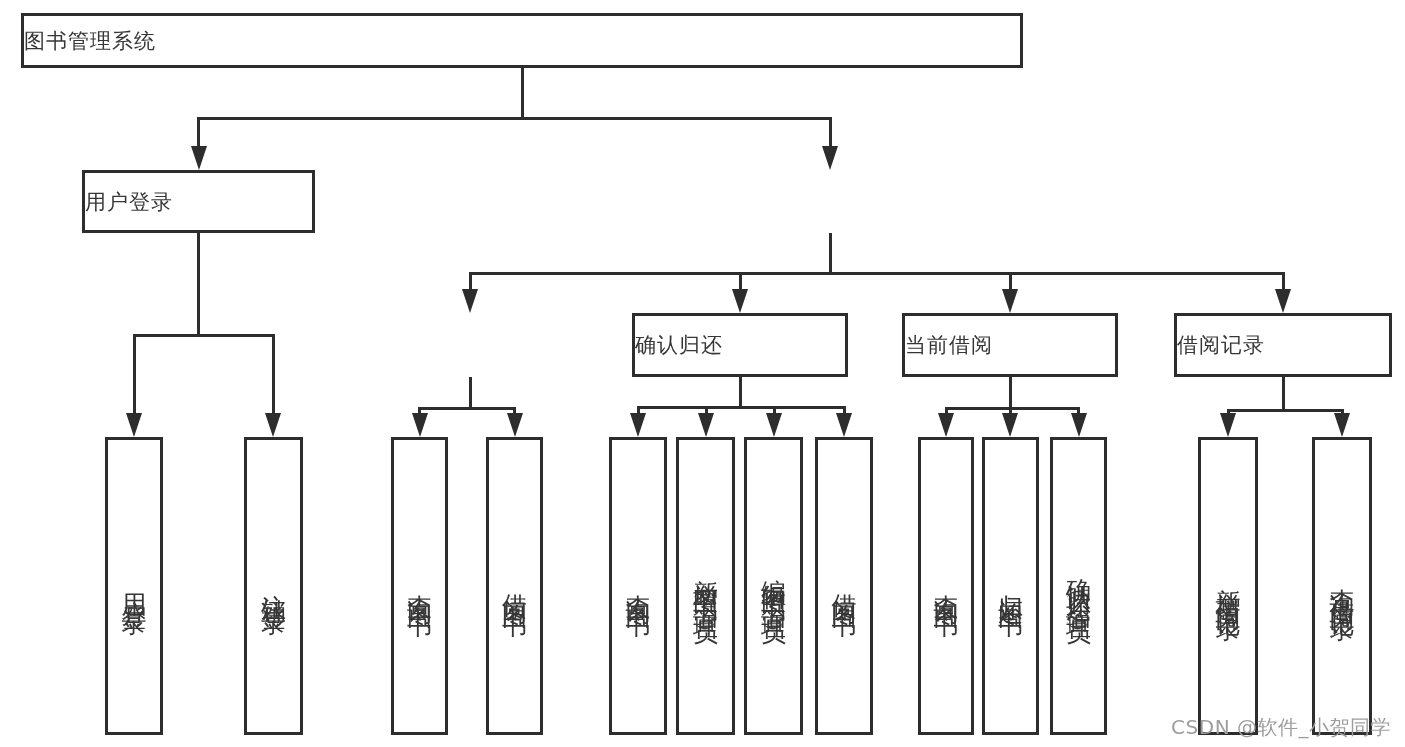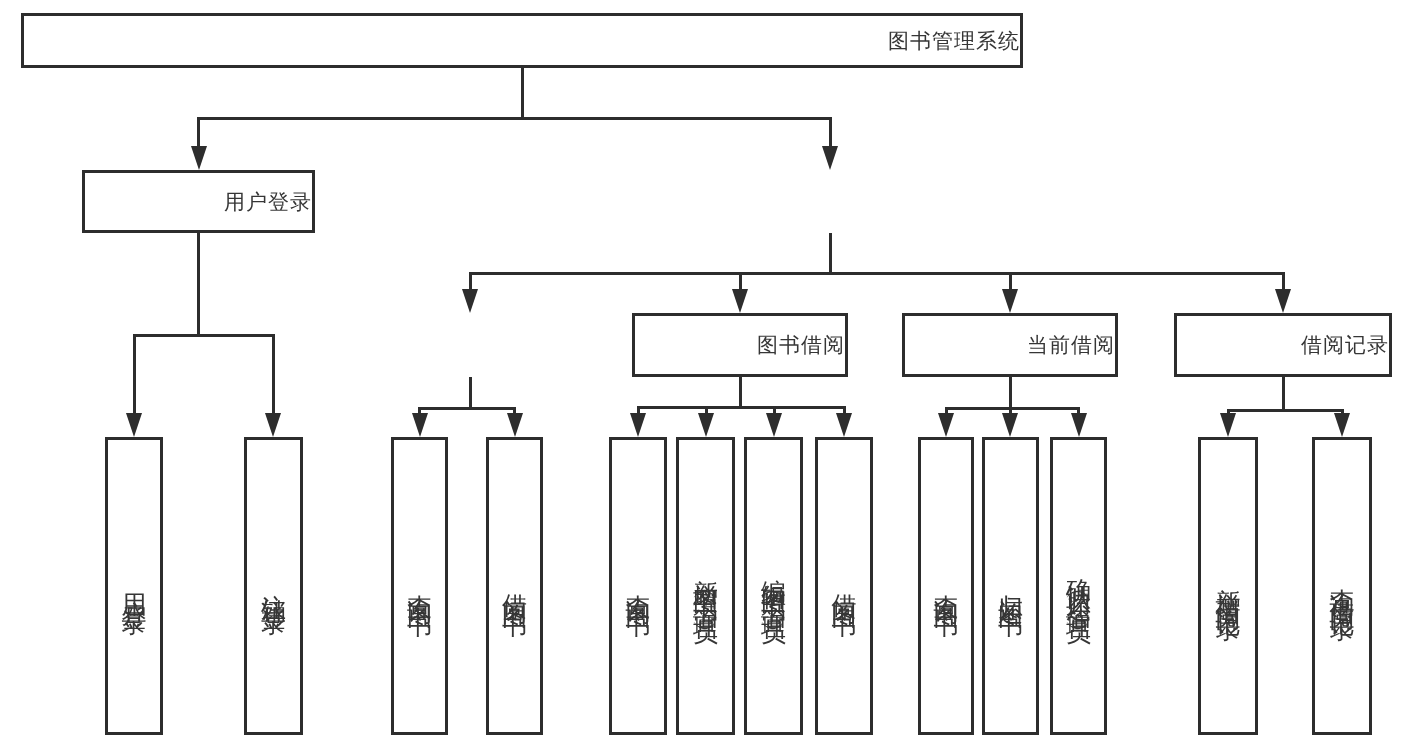--- a/index.html
+++ b/index.html
@@ -8,21 +8,21 @@
     --watermark:#9e9e9e;
     --bg:#ffffff;
   }
   html,body{margin:0;padding:0;background:var(--bg);}
   #canvas{
     position:relative;width:1405px;height:747px;background:var(--bg);
     font-family:"DejaVu Sans",sans-serif;overflow:hidden;
   }
   .node{
     position:absolute;box-sizing:border-box;border:3px solid var(--line);
-    background:var(--bg);display:flex;align-items:center;justify-content:flex-end;
+    background:var(--bg);display:flex;align-items:center;justify-content:flex-start;
   }
   .node .lbl{
     color:var(--text);font-size:21px;letter-spacing:1px;white-space:nowrap;
   }
   .leaf{
     position:absolute;box-sizing:border-box;border:3px solid var(--line);
     background:var(--bg);top:437px;height:298px;
     display:flex;align-items:center;justify-content:center;
   }
   .leaf .vtext{
@@ -50,21 +50,21 @@
     <span class="lbl">图书管理系统</span>
   </div>
 
   <div class="node" style="left:82px;top:170px;width:233px;height:63px">
     <span class="lbl">用户登录</span>
   </div>
 
 
 
   <div class="node" style="left:632px;top:313px;width:216px;height:64px">
-    <span class="lbl">图书借阅</span>
+    <span class="lbl">确认归还</span>
   </div>
 
   <div class="node" style="left:1174px;top:313px;width:218px;height:64px">
     <span class="lbl">借阅记录</span>
   </div>
 
   <div class="node" style="left:902px;top:313px;width:216px;height:64px">
     <span class="lbl">当前借阅</span>
   </div>
 
@@ -178,14 +178,15 @@
 
   <div>
     <div class="vl" style="left:1281.5px;top:377px;height:35px"></div>
     <div class="hl" style="left:1226.5px;top:409px;width:117px"></div>
     <div class="vl" style="left:1226.5px;top:409px;height:13px"></div>
     <div class="arr" style="left:1220px;top:413px"></div>
     <div class="vl" style="left:1340.5px;top:409px;height:13px"></div>
     <div class="arr" style="left:1334px;top:413px"></div>
   </div>
 
+  <div class="watermark">CSDN @软件_小贺同学</div>
 
 </div>
 
 </body></html>

